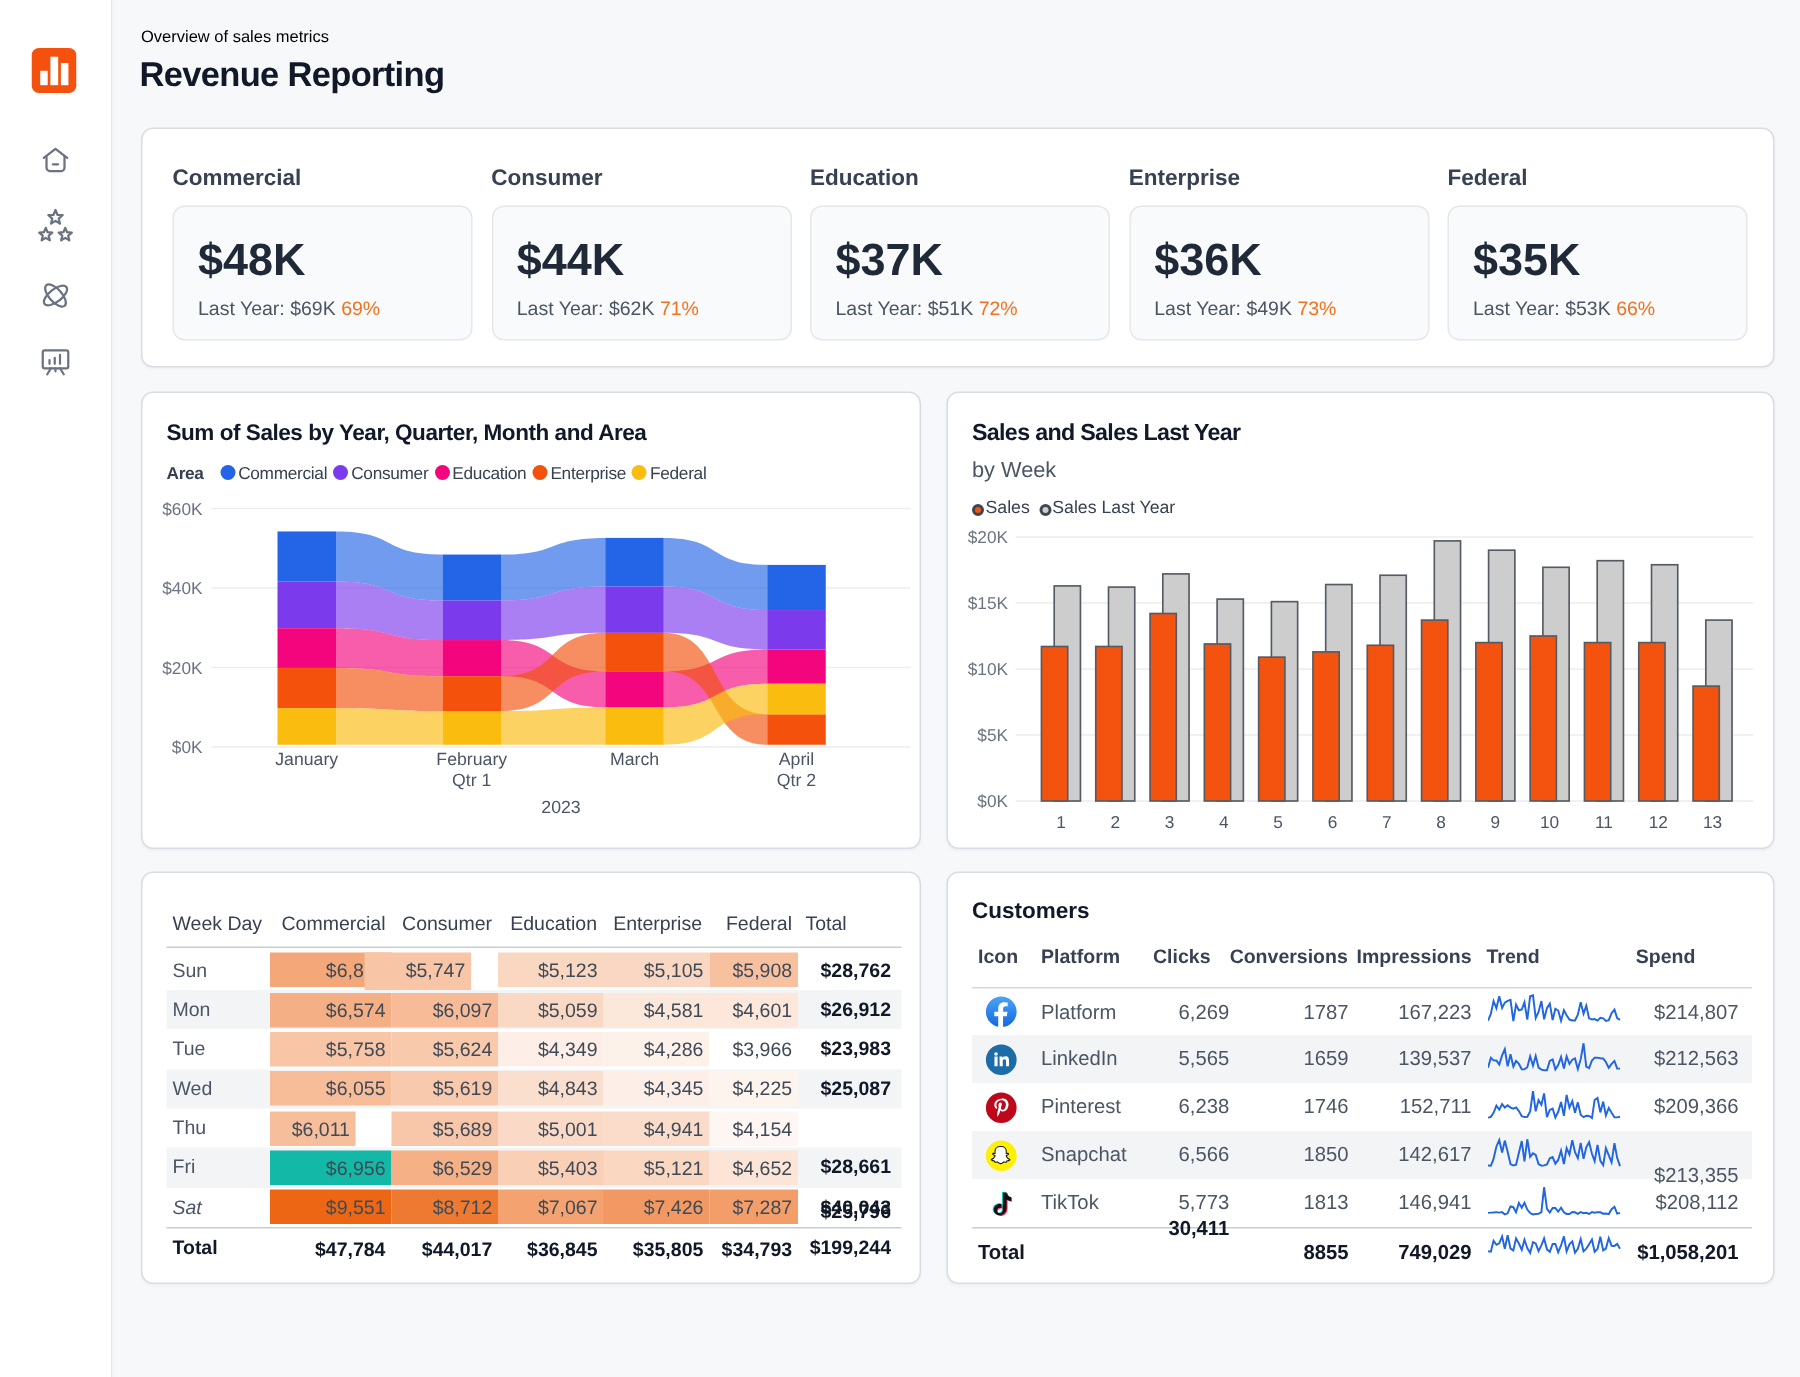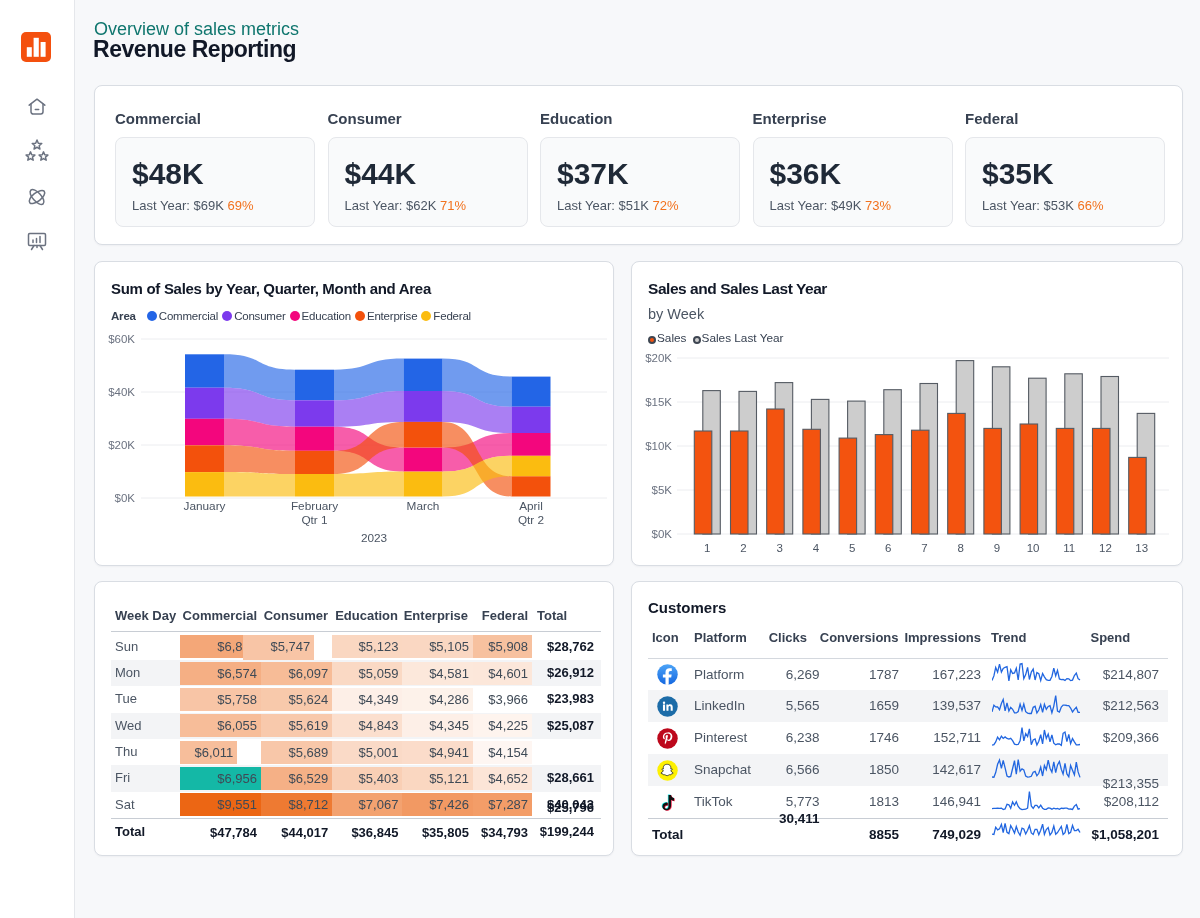--- a/index.html
+++ b/index.html
@@ -1,17 +1,17 @@
 <!DOCTYPE html>
 <html><head><meta charset="utf-8">
 <style>
 * { margin:0; padding:0; box-sizing:border-box; }
 body { width:1200px; height:918px; background:#F7F8FA; font-family:"Liberation Sans", sans-serif; position:relative; overflow:hidden; }
 .card { position:absolute; background:#fff; border:1px solid #D9DDE3; border-radius:8px; box-shadow:0 1px 2px rgba(16,24,40,.04); }
-.wt-hd { position:absolute; top:26px; font-size:13px; font-weight:bold; color:#374151; white-space:nowrap; }
+.wt-hd { position:absolute; top:26px; font-size:13px; font-weight:normal; color:#374151; white-space:nowrap; }
 .wt-day { position:absolute; left:20px; font-size:13px; color:#4B5563; line-height:26.3px; height:26.3px; }
 .wt-cell { position:absolute; font-size:13px; color:#3F4A56; text-align:right; line-height:23.1px; }
 .wt-tot { position:absolute; left:442px; width:57px; text-align:right; font-size:13px; font-weight:bold; color:#111827; line-height:26.3px; height:26.3px; }
 .c-title { position:absolute; left:16px; top:17px; font-size:15px; font-weight:bold; color:#111827; }
 .ct-hd { position:absolute; top:48px; font-size:13px; font-weight:bold; color:#374151; white-space:nowrap; }
 .ct-c { position:absolute; font-size:13.5px; color:#4B5563; line-height:31.9px; height:31.9px; white-space:nowrap; }
 </style></head>
 <body>
 <div style="position:absolute;left:0;top:0;width:75px;height:918px;background:#fff;border-right:1px solid #E5E7EB;"></div>
 <svg width="30" height="30" viewBox="0 0 30 30" style="position:absolute;left:21px;top:32px">
@@ -32,21 +32,21 @@
   </svg>
 <svg width="24" height="24" viewBox="0 0 24 24" style="position:absolute;left:25px;top:185px">
 <ellipse cx="12" cy="12" rx="9.2" ry="4.2" transform="rotate(-38 12 12)" stroke="#6B7280" stroke-width="1.5" fill="none" stroke-linecap="round" stroke-linejoin="round"></ellipse>
 <ellipse cx="12" cy="12" rx="9.2" ry="4.2" transform="rotate(48 12 12)" stroke="#6B7280" stroke-width="1.5" fill="none" stroke-linecap="round" stroke-linejoin="round"></ellipse>
   </svg>
 <svg width="24" height="24" viewBox="0 0 24 24" style="position:absolute;left:25px;top:229px">
 <rect x="3.5" y="4.5" width="17" height="12" rx="1.2" stroke="#6B7280" stroke-width="1.5" fill="none" stroke-linecap="round" stroke-linejoin="round"></rect>
 <path d="M8 13.5 v-2.5 M11.5 13.5 v-4 M15 13.5 v-6" stroke="#6B7280" stroke-width="1.5" fill="none" stroke-linecap="round" stroke-linejoin="round"></path>
 <path d="M9 16.5 L6.5 20.5 M15 16.5 L17.5 20.5 M12 16.5 v2" stroke="#6B7280" stroke-width="1.5" fill="none" stroke-linecap="round" stroke-linejoin="round"></path>
   </svg>
-<div style="position:absolute;left:94px;top:19px;font-size:18px;color:#0f766e">Overview of sales metrics</div>
+<div style="position:absolute;left:94px;top:19px;font-size:11px;color:#000000">Overview of sales metrics</div>
 <div style="position:absolute;left:93px;top:36px;font-size:23px;font-weight:bold;letter-spacing:-0.45px;color:#111827">Revenue Reporting</div>
 
 <div class="card" style="left:94px;top:85px;width:1089px;height:160px;">
 <div style="position:absolute;left:20px;top:24px;font-size:15px;font-weight:bold;color:#374151">Commercial</div>
 <div style="position:absolute;left:20px;top:51px;width:200px;height:90px;background:#F9FAFB;border:1px solid #E5E7EB;border-radius:8px;">
 <div style="position:absolute;left:16px;top:19px;font-size:30px;font-weight:bold;color:#1F2937;letter-spacing:0px;">$48K</div>
 <div style="position:absolute;left:16px;top:60px;font-size:13px;color:#4B5563">Last Year: $69K <span style="color:#F2721E">69%</span></div>
 </div>
 <div style="position:absolute;left:232.5px;top:24px;font-size:15px;font-weight:bold;color:#374151">Consumer</div>
 <div style="position:absolute;left:232.5px;top:51px;width:200px;height:90px;background:#F9FAFB;border:1px solid #E5E7EB;border-radius:8px;">
@@ -235,21 +235,21 @@
 <div class="wt-tot" style="top:169px;margin-top:44px;">$25,796</div>
 <div style="position:absolute;left:16px;top:183.3px;width:490px;height:26.3px;background:#F3F4F6;"></div>
 <div class="wt-day" style="top:183.3px;">Fri</div>
 <div class="wt-cell" style="left:85.3px;top:184.9px;width:80.7px;height:23.1px;background:#14b8a6;padding-right:4px;">$6,956</div>
 <div class="wt-cell" style="left:166.0px;top:184.9px;width:71.2px;height:23.1px;background:rgb(245,176,134);padding-right:4px;">$6,529</div>
 <div class="wt-cell" style="left:237.2px;top:184.9px;width:70.2px;height:23.1px;background:rgb(249,207,181);padding-right:4px;">$5,403</div>
 <div class="wt-cell" style="left:307.4px;top:184.9px;width:70.5px;height:23.1px;background:rgb(250,215,193);padding-right:4px;">$5,121</div>
 <div class="wt-cell" style="left:377.9px;top:184.9px;width:59.2px;height:23.1px;background:rgb(252,229,215);padding-right:4px;">$4,652</div>
 <div class="wt-tot" style="top:183.3px;">$28,661</div>
 <div style="position:absolute;left:16px;top:209.6px;width:490px;height:26.3px;"></div>
-<div class="wt-day" style="top:209.6px;">Sat</div>
+<div class="wt-day" style="top:209.6px;font-style:italic;">Sat</div>
 <div class="wt-cell" style="left:85.3px;top:211.2px;width:80.7px;height:23.1px;background:rgb(236,102,20);padding-right:4px;">$9,551</div>
 <div class="wt-cell" style="left:166.0px;top:211.2px;width:71.2px;height:23.1px;background:rgb(238,122,50);padding-right:4px;">$8,712</div>
 <div class="wt-cell" style="left:237.2px;top:211.2px;width:70.2px;height:23.1px;background:rgb(243,162,112);padding-right:4px;">$7,067</div>
 <div class="wt-cell" style="left:307.4px;top:211.2px;width:70.5px;height:23.1px;background:rgb(242,153,99);padding-right:4px;">$7,426</div>
 <div class="wt-cell" style="left:377.9px;top:211.2px;width:59.2px;height:23.1px;background:rgb(243,157,104);padding-right:4px;">$7,287</div>
 <div class="wt-tot" style="top:209.6px;">$40,043</div>
 <div style="position:absolute;left:16px;top:235.9px;width:490px;height:1px;background:#C8CDD4"></div>
 <div class="wt-day" style="top:236.9px;font-weight:bold;color:#111827">Total</div>
 <div class="wt-cell" style="left:85.3px;top:238.5px;width:80.7px;height:23.1px;font-weight:bold;color:#111827;padding-right:4px;">$47,784</div>
 <div class="wt-cell" style="left:166.0px;top:238.5px;width:71.2px;height:23.1px;font-weight:bold;color:#111827;padding-right:4px;">$44,017</div>

